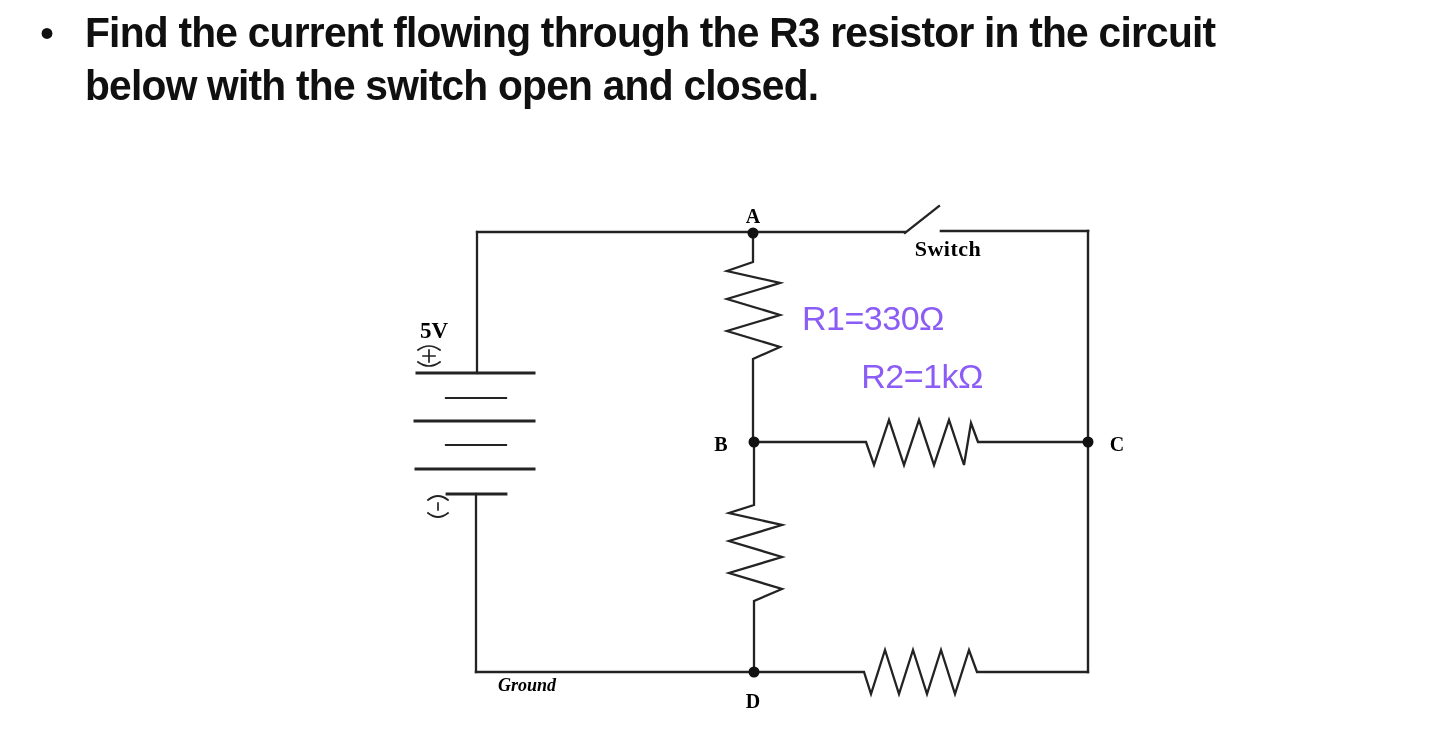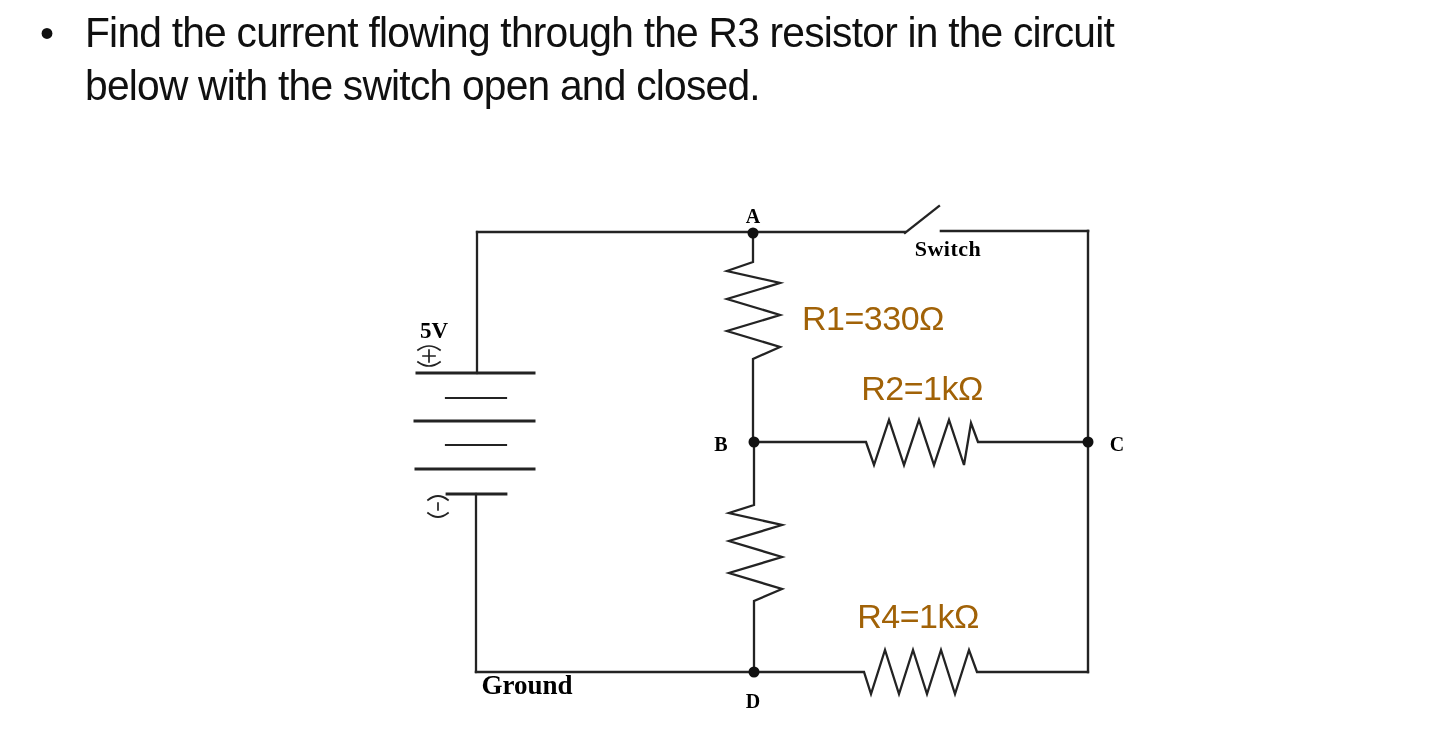--- a/index.html
+++ b/index.html
@@ -10,41 +10,41 @@
     color:#000;
   }
   
   .title-bullet{
     position:absolute;left:40px;top:6px;
     font-size:40px;line-height:54px;color:#101010;
   }
   .title-block{
     position:absolute;left:85px;top:6px;width:1300px;
     font-size:42px;line-height:53px;letter-spacing:-0.8px;
-    color:#101010;font-weight:400;
+    color:#101010;font-weight:700;
   }
   .title-line{white-space:nowrap;transform:scaleX(0.97);transform-origin:left center;}
   
   .circuit{position:absolute;left:0;top:0;width:1435px;height:729px;}
   svg{position:absolute;left:0;top:0;}
   
   .serif-label{
     position:absolute;transform:translate(-50%,-50%);
     font-family:"Liberation Serif",serif;font-weight:bold;color:#000;
     white-space:nowrap;
   }
   .lbl-5v{font-size:23px;}
   .lbl-node{font-size:20px;}
   .lbl-switch{font-size:22px;letter-spacing:0.5px;}
-  .lbl-ground{font-size:27px;}
+  .lbl-ground{font-size:18px;font-style:italic;}
   
   .res-label{
     position:absolute;transform:translate(-50%,-50%);
     font-family:"Liberation Sans",sans-serif;
-    font-size:34px;letter-spacing:-0.5px;color:#a16207;
+    font-size:34px;letter-spacing:-0.5px;color:#8b5cf6;
     background:#ffffff;padding:2px 9px;white-space:nowrap;
   }
 </style>
 </head>
 <body>
 
 <div class="title-bullet">•</div>
 <div class="title-block">
   <div class="title-line">Find the current flowing through the R3 resistor in the circuit</div>
   <div class="title-line">below with the switch open and closed.</div>
@@ -105,15 +105,14 @@
 
   <div class="serif-label lbl-5v" style="left:434px;top:331px;">5V</div>
   <div class="serif-label lbl-switch" style="left:948px;top:249px;">Switch</div>
   <div class="serif-label lbl-node" style="left:753px;top:216px;">A</div>
   <div class="serif-label lbl-node" style="left:721px;top:444px;">B</div>
   <div class="serif-label lbl-node" style="left:1117px;top:444px;">C</div>
   <div class="serif-label lbl-node" style="left:753px;top:701px;">D</div>
   <div class="serif-label lbl-ground" style="left:527px;top:685px;">Ground</div>
 
   <div class="res-label" style="left:873px;top:318px;">R1=330Ω</div>
-  <div class="res-label" style="left:922px;top:388px;">R2=1kΩ</div>
-  <div class="res-label" style="left:918px;top:616px;">R4=1kΩ</div>
+  <div class="res-label" style="left:922px;top:376px;">R2=1kΩ</div>
 </div>
 
 </body></html>

